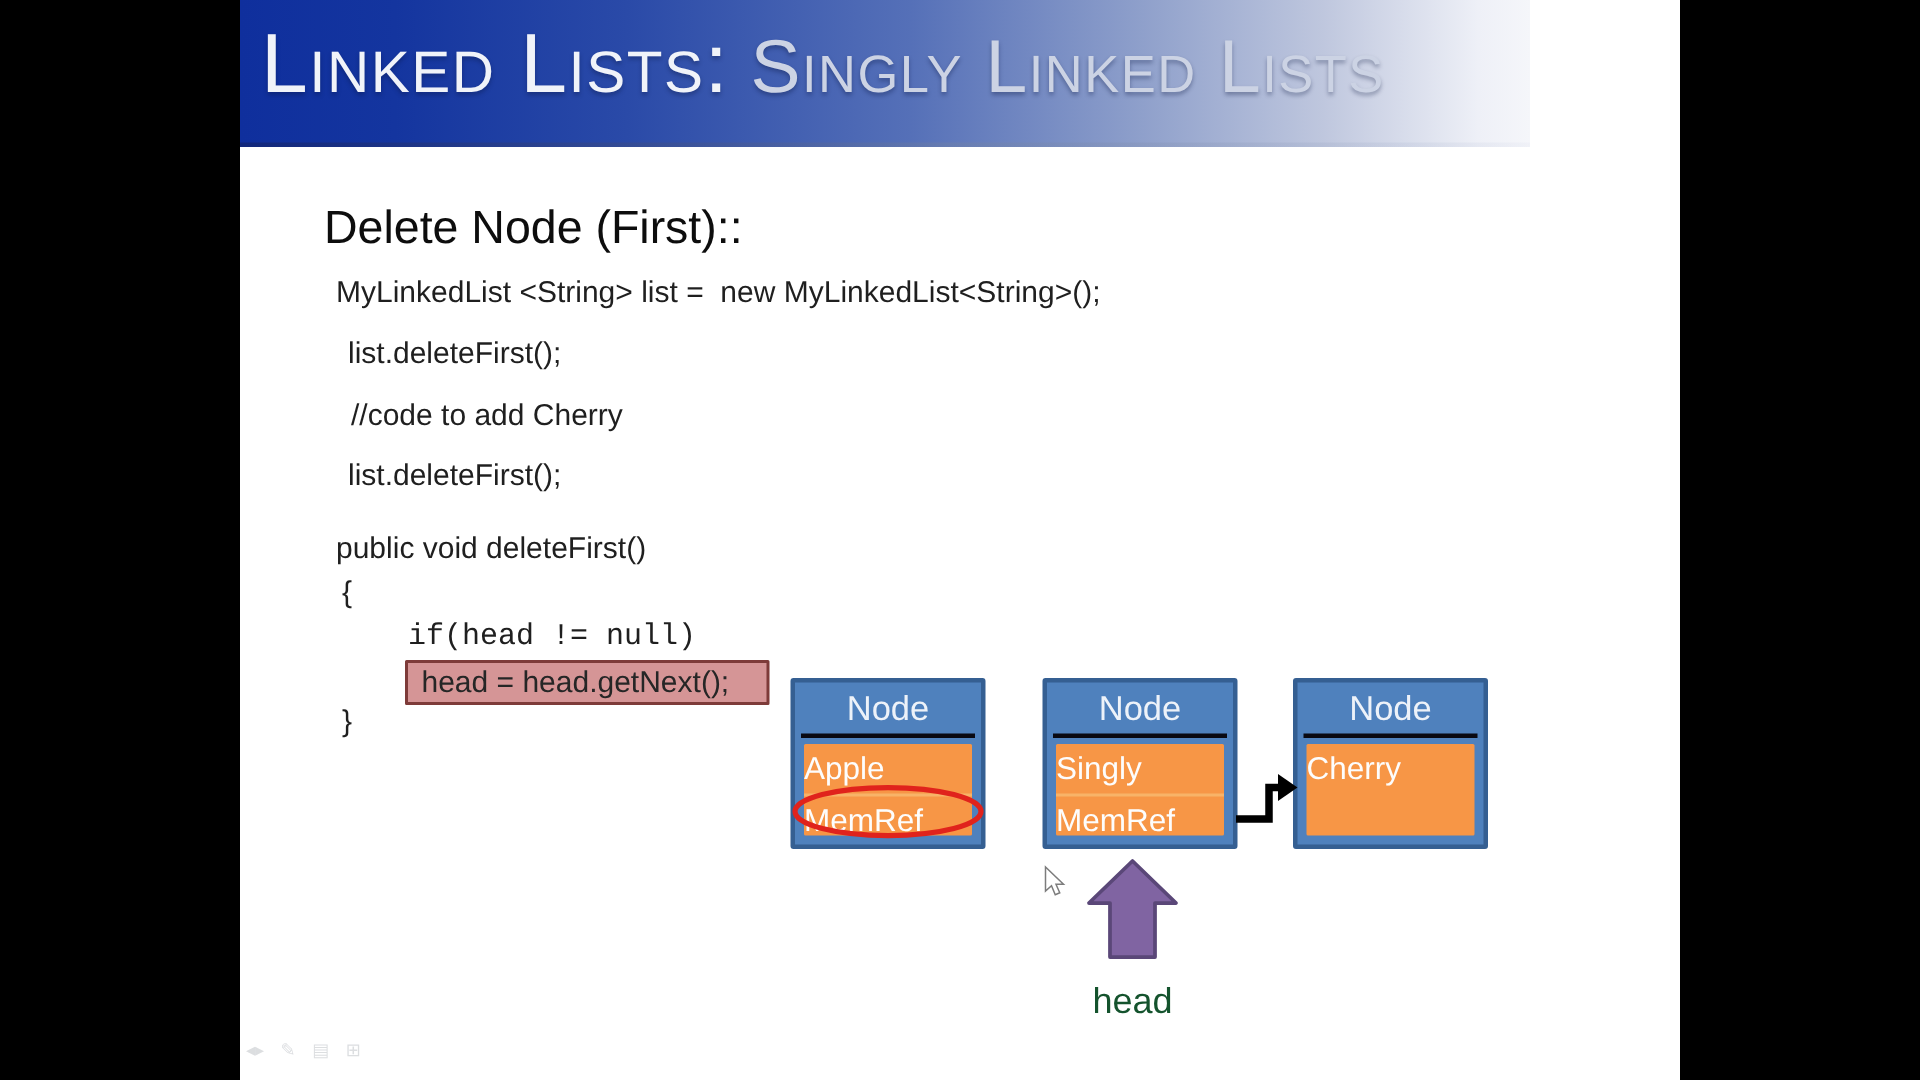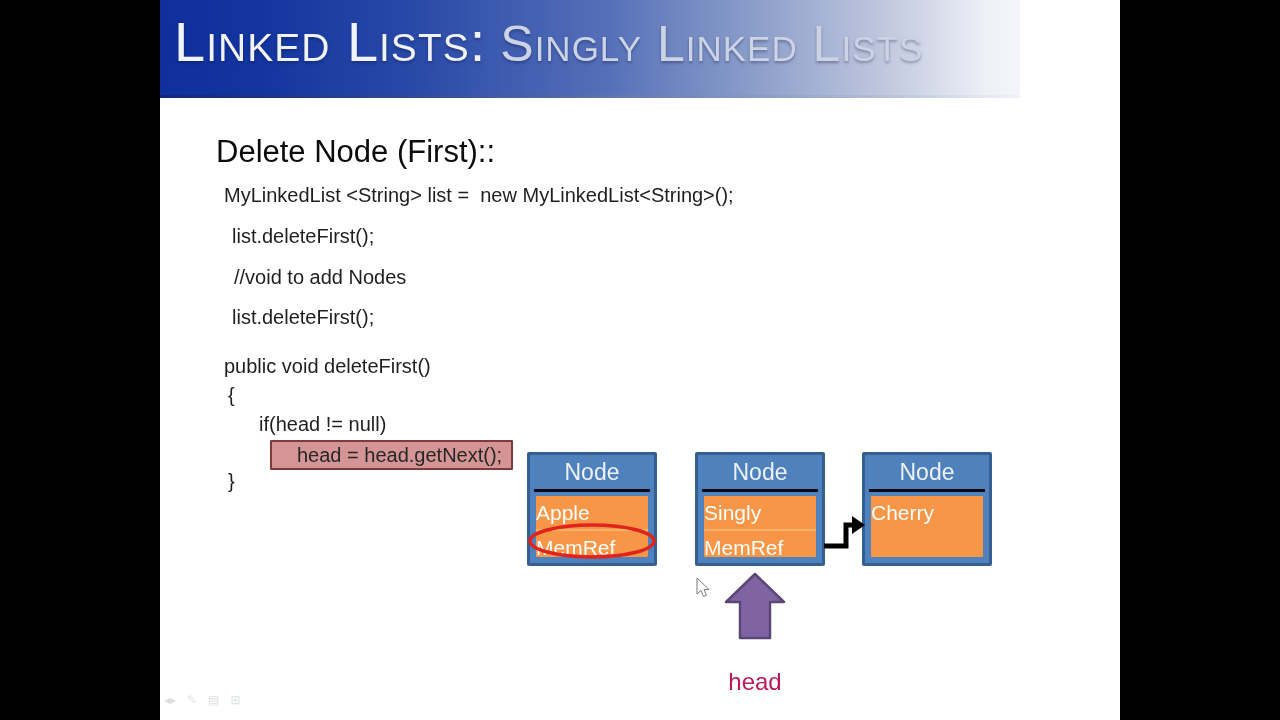--- a/index.html
+++ b/index.html
@@ -34,30 +34,30 @@
   }
   .code{
     position:absolute;font-size:20px;color:var(--text-dark);white-space:pre;
   }
   .l1{left:64px;top:184px;}
   .l2{left:72px;top:225px;}
   .l3{left:74px;top:266px;}
   .l4{left:72px;top:306px;}
   .l5{left:64px;top:355px;}
   .l6{left:68px;top:384px;}
-  .l7{left:99px;top:413px;}
+  .l7{left:112px;top:413px;font-family:Liberation Mono, monospace;}
   .l9{left:68px;top:470px;}
   .code-highlight{
     position:absolute;left:110px;top:440px;width:243px;height:30px;
     background:var(--highlight-fill);border:2.5px solid var(--highlight-border);
     box-sizing:border-box;border-radius:1px;
   }
   .code-highlight span{
     display:block;padding-left:9px;font-size:20px;line-height:26px;
-    color:#262626;white-space:pre;margin-left:16px;
+    color:#262626;white-space:pre;
   }
   
   .node{
     position:absolute;top:452px;width:130px;height:114px;box-sizing:border-box;
     background:var(--node-blue);border:3px solid var(--node-border);border-radius:2px;
   }
   .n1{left:367px;} .n2{left:535px;} .n3{left:702px;}
   .node-title{
     height:34px;line-height:34px;text-align:center;
     color:#edf2f9;font-size:23px;
@@ -74,22 +74,22 @@
   .node-cell.ref{border-top:2px solid var(--cell-divider);}
   .node-cell.bold{font-weight:bold;}
   
   .overlay{position:absolute;left:0;top:0;width:960px;height:720px;pointer-events:none;}
   .ellipse-red{fill:none;stroke:var(--ellipse-red);stroke-width:3.5px;}
   .black-arrow-line{fill:none;stroke:#000;stroke-width:5px;}
   .black-arrow-head{fill:#000;stroke:none;}
   .purple-arrow{fill:var(--arrow-purple);stroke:var(--arrow-purple-border);stroke-width:2.5px;stroke-linejoin:round;}
   .cursor-shape{fill:#fff;stroke:#7c7c7c;stroke-width:1px;}
   .head-label{
-    position:absolute;left:559px;top:668px;width:72px;text-align:center;
-    font-size:24px;color:#be185d;
+    position:absolute;left:559px;top:654px;width:72px;text-align:center;
+    font-size:24px;color:#14532d;
   }
   
   .faint-toolbar{
     position:absolute;left:4px;top:693px;display:flex;gap:11px;
     font-size:12px;color:#8d939c;opacity:.3;
   }
   .faint-toolbar span{cursor:default;}
 </style>
 </head>
 <body>
@@ -99,21 +99,21 @@
   <div class="slide-header">
     <div class="header-title">
       <span class="title-primary">Linked Lists:</span><span class="title-secondary">Singly Linked Lists</span>
     </div>
     <div class="header-accent"></div>
   </div>
 
   <h1 class="slide-heading">Delete Node (First)::</h1>
   <div class="code l1">MyLinkedList &lt;String&gt; list =  new MyLinkedList&lt;String&gt;();</div>
   <div class="code l2">list.deleteFirst();</div>
-  <div class="code l3">//void to add Nodes</div>
+  <div class="code l3">//code to add Cherry</div>
   <div class="code l4">list.deleteFirst();</div>
   <div class="code l5">public void deleteFirst()</div>
   <div class="code l6">{</div>
   <div class="code l7">if(head != null)</div>
   <div class="code-highlight">
     <span>head = head.getNext();</span>
   </div>
   <div class="code l9">}</div>
 
   <div class="node n1">

